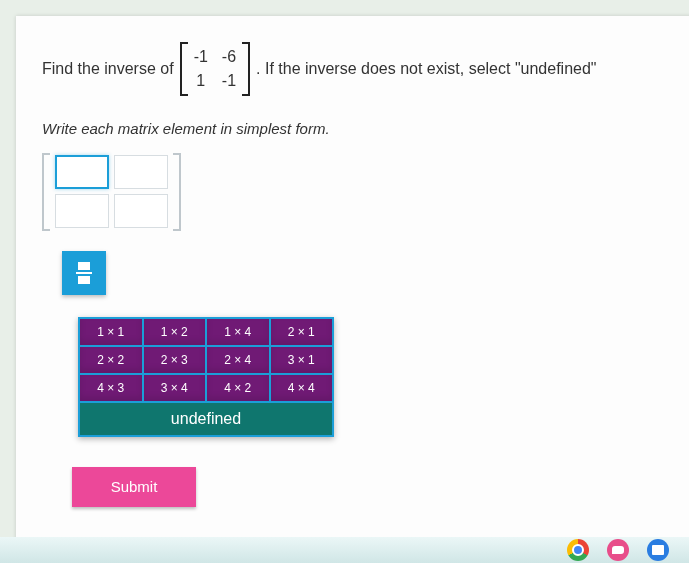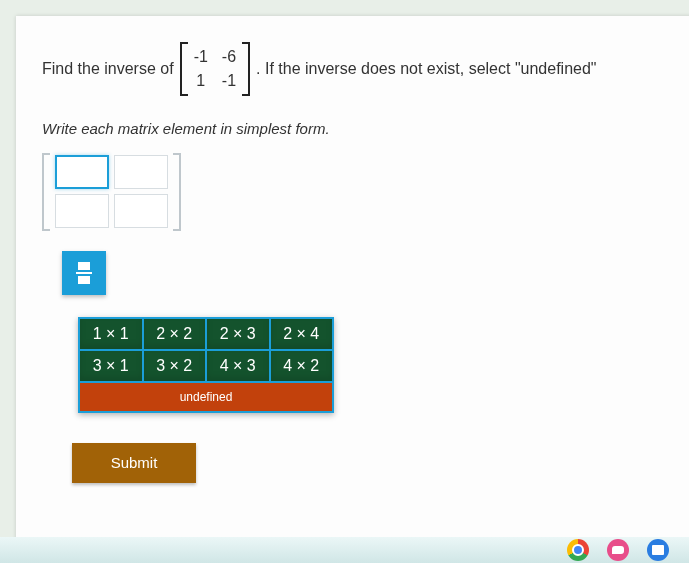--- a/index.html
+++ b/index.html
@@ -120,44 +120,44 @@
     background: #1b9ed8;
     box-shadow: 0 2px 6px rgba(0,0,0,0.3);
     padding: 2px;
   }
   .size-grid {
     display: grid;
     grid-template-columns: repeat(4, 1fr);
     gap: 2px;
   }
   .size-cell {
-    background: #14532d;
+    background: #701a75;
+    color: #fff;
+    font-size: 12px;
+    text-align: center;
+    padding: 6px 0;
+    cursor: pointer;
+    box-shadow: inset 0 -4px 6px rgba(0,0,0,0.1);
+  }
+  .size-undef {
+    background: #0f766e;
     color: #fff;
     font-size: 16px;
-    text-align: center;
-    padding: 6px 0;
-    cursor: pointer;
-    box-shadow: inset 0 -4px 6px rgba(0,0,0,0.1);
-  }
-  .size-undef {
-    background: #c2410c;
-    color: #fff;
-    font-size: 12px;
     text-align: center;
     padding: 7px 0;
     cursor: pointer;
     margin-top: 2px;
   }
 
   .submit-btn {
     margin-top: 30px;
     margin-left: 30px;
     width: 124px;
     height: 40px;
-    background: #a16207;
+    background: #ec4899;
     color: #fff;
     border: none;
     font-size: 15px;
     cursor: pointer;
     box-shadow: 0 2px 3px rgba(0,0,0,0.25);
   }
 
   .taskbar {
     position: absolute;
     left: 0; right: 0; bottom: 0;
@@ -249,27 +249,31 @@
     <div class="stack">
       <div class="box"></div>
       <div class="bar"></div>
       <div class="box"></div>
     </div>
   </div>
 
   <div class="size-panel">
     <div class="size-grid">
       <div class="size-cell">1 × 1</div>
+      <div class="size-cell">1 × 2</div>
+      <div class="size-cell">1 × 4</div>
+      <div class="size-cell">2 × 1</div>
       <div class="size-cell">2 × 2</div>
       <div class="size-cell">2 × 3</div>
       <div class="size-cell">2 × 4</div>
       <div class="size-cell">3 × 1</div>
-      <div class="size-cell">3 × 2</div>
       <div class="size-cell">4 × 3</div>
+      <div class="size-cell">3 × 4</div>
       <div class="size-cell">4 × 2</div>
+      <div class="size-cell">4 × 4</div>
     </div>
     <div class="size-undef">undefined</div>
   </div>
 
   <button class="submit-btn">Submit</button>
 
 </div>
 
 <div class="taskbar">
   <div class="tb-icon chrome-ico"></div>

